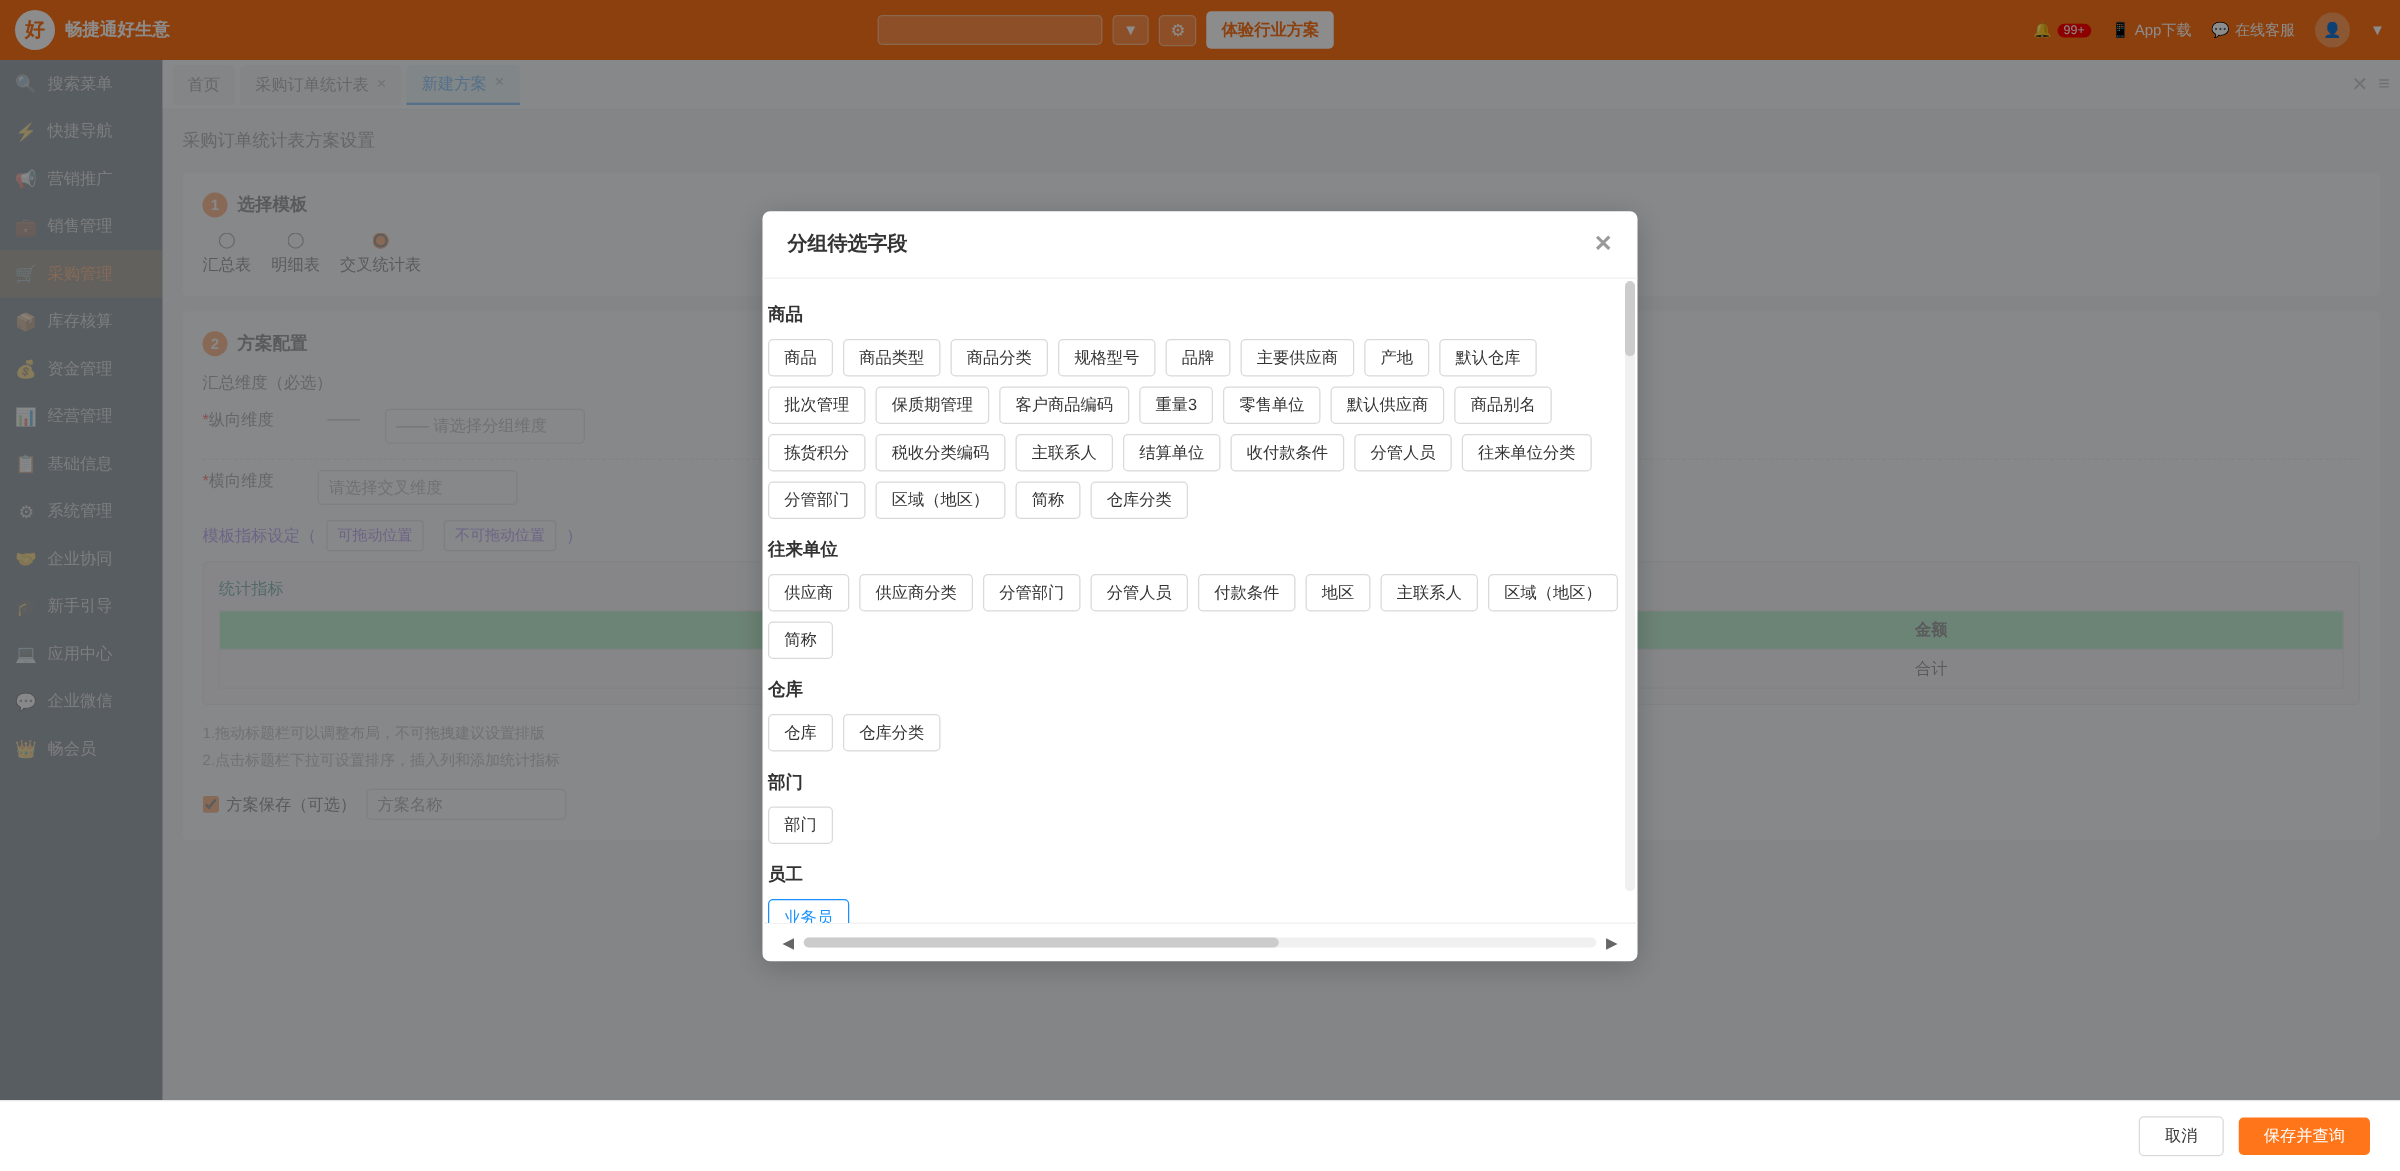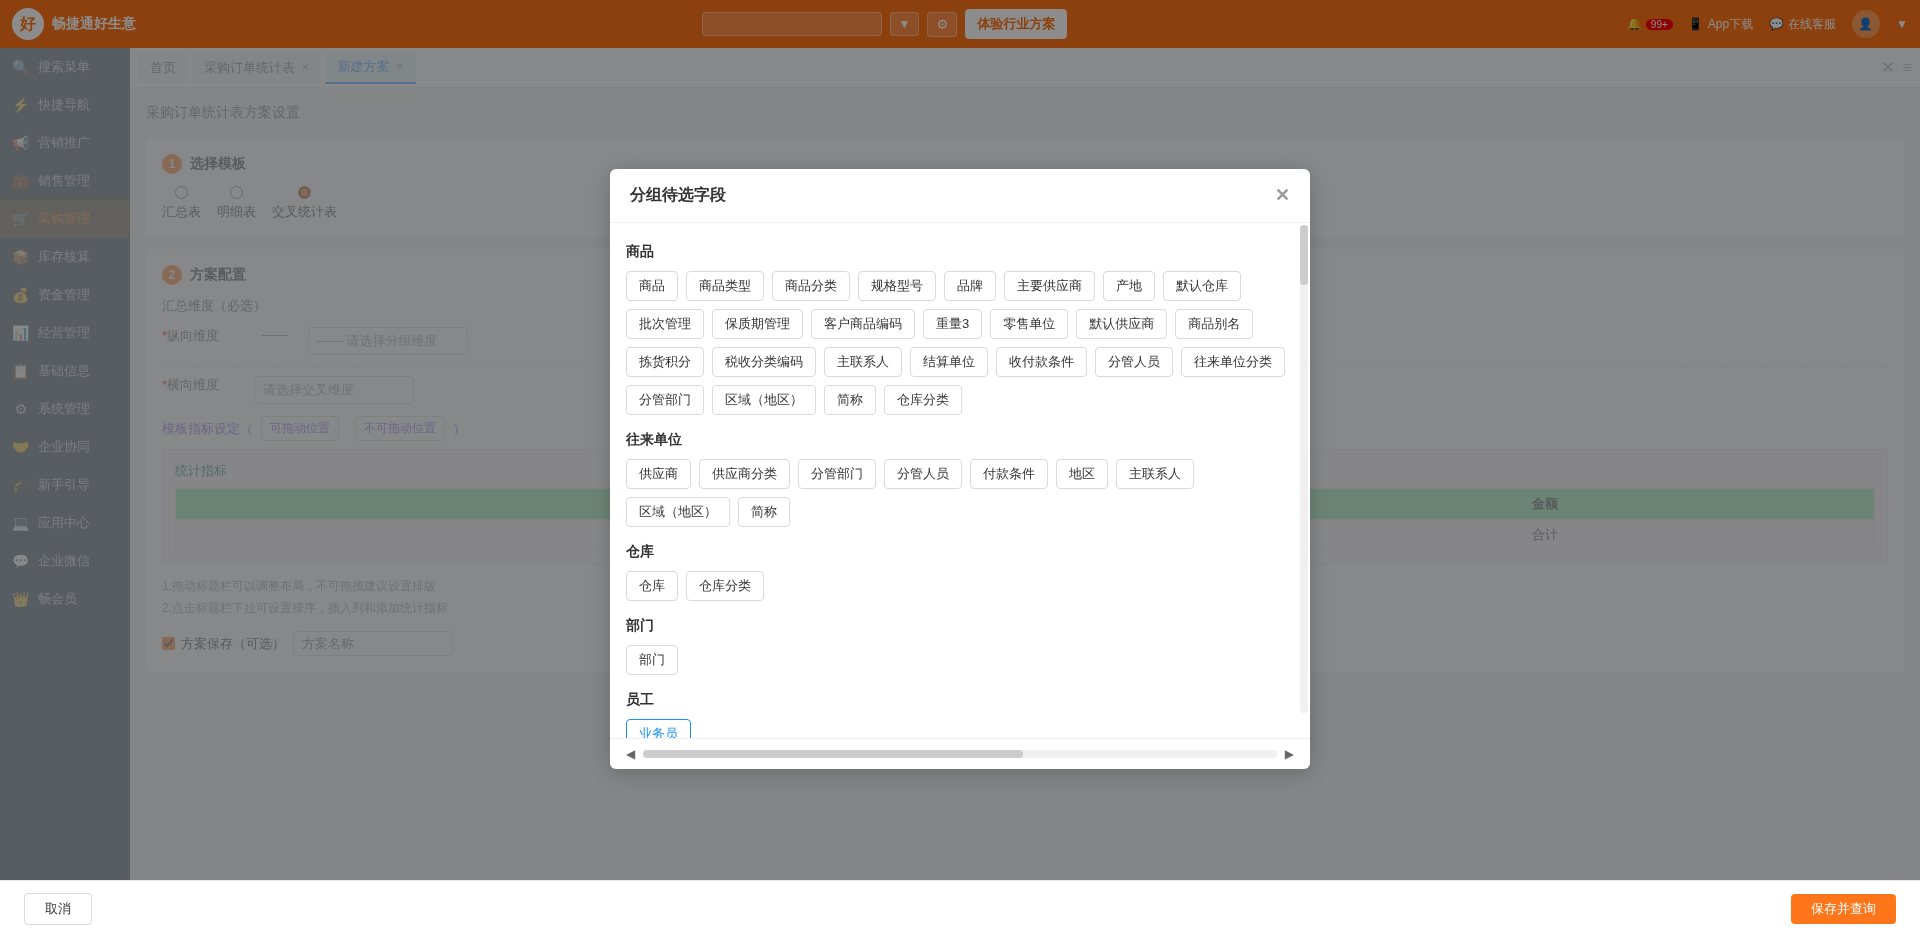--- a/index.html
+++ b/index.html
@@ -105,21 +105,21 @@
       position: relative;
       box-shadow: 0 4px 24px rgba(0,0,0,0.2);
     }
     .modal-header {
       display: flex; align-items: center; justify-content: space-between;
       padding: 16px 20px;
       border-bottom: 1px solid #f0f0f0;
       font-size: 16px; font-weight: bold; color: #333;
     }
     .modal-close { cursor: pointer; color: #999; font-size: 18px; line-height: 1; }
-    .modal-body { padding: 16px 16px; overflow-y: auto; flex: 1; }
+    .modal-body { padding: 16px 4px; overflow-y: auto; flex: 1; }
     .modal-scrollbar-track {
       position: absolute; right: 2px; top: 56px; bottom: 56px;
       width: 8px; background: #f0f0f0; border-radius: 4px;
     }
     .modal-scrollbar-thumb {
       position: absolute; top: 0; width: 8px; height: 60px;
       background: #ccc; border-radius: 4px;
     }
 
     
@@ -150,21 +150,21 @@
     }
     .hscroll-arrow { cursor: pointer; color: #666; font-size: 12px; padding: 0 4px; }
     .hscroll-track { flex: 1; height: 8px; background: #f0f0f0; border-radius: 4px; position: relative; }
     .hscroll-thumb { position: absolute; left: 0; top: 0; width: 60%; height: 8px; background: #ccc; border-radius: 4px; }
 
     
     .modal-footer-outer {
       position: fixed; bottom: 0; left: 0; right: 0;
       background: #fff;
       border-top: 1px solid #e8e8e8;
-      display: flex; justify-content: space-between; align-items: center;
+      display: flex; justify-content: flex-end; align-items: center;
       padding: 12px 24px; gap: 12px;
       z-index: 300;
     }
     .btn-cancel { padding: 6px 20px; border: 1px solid #d9d9d9; border-radius: 4px; background: #fff; cursor: pointer; font-size: 13px; color: #333; }
     .btn-save { padding: 6px 20px; border: none; border-radius: 4px; background: #ff7519; cursor: pointer; font-size: 13px; color: #fff; }
 
     
     .bg-content { opacity: 0.4; pointer-events: none; }
 
     

